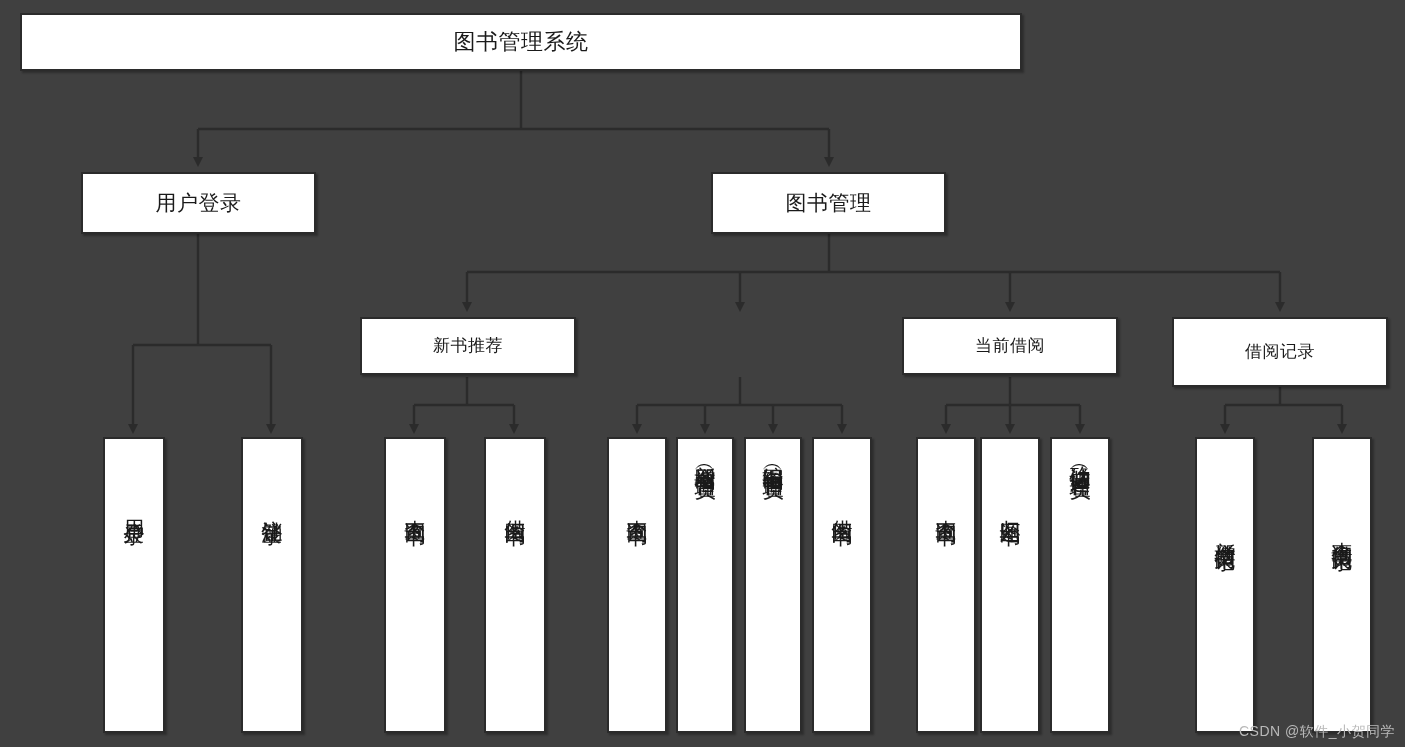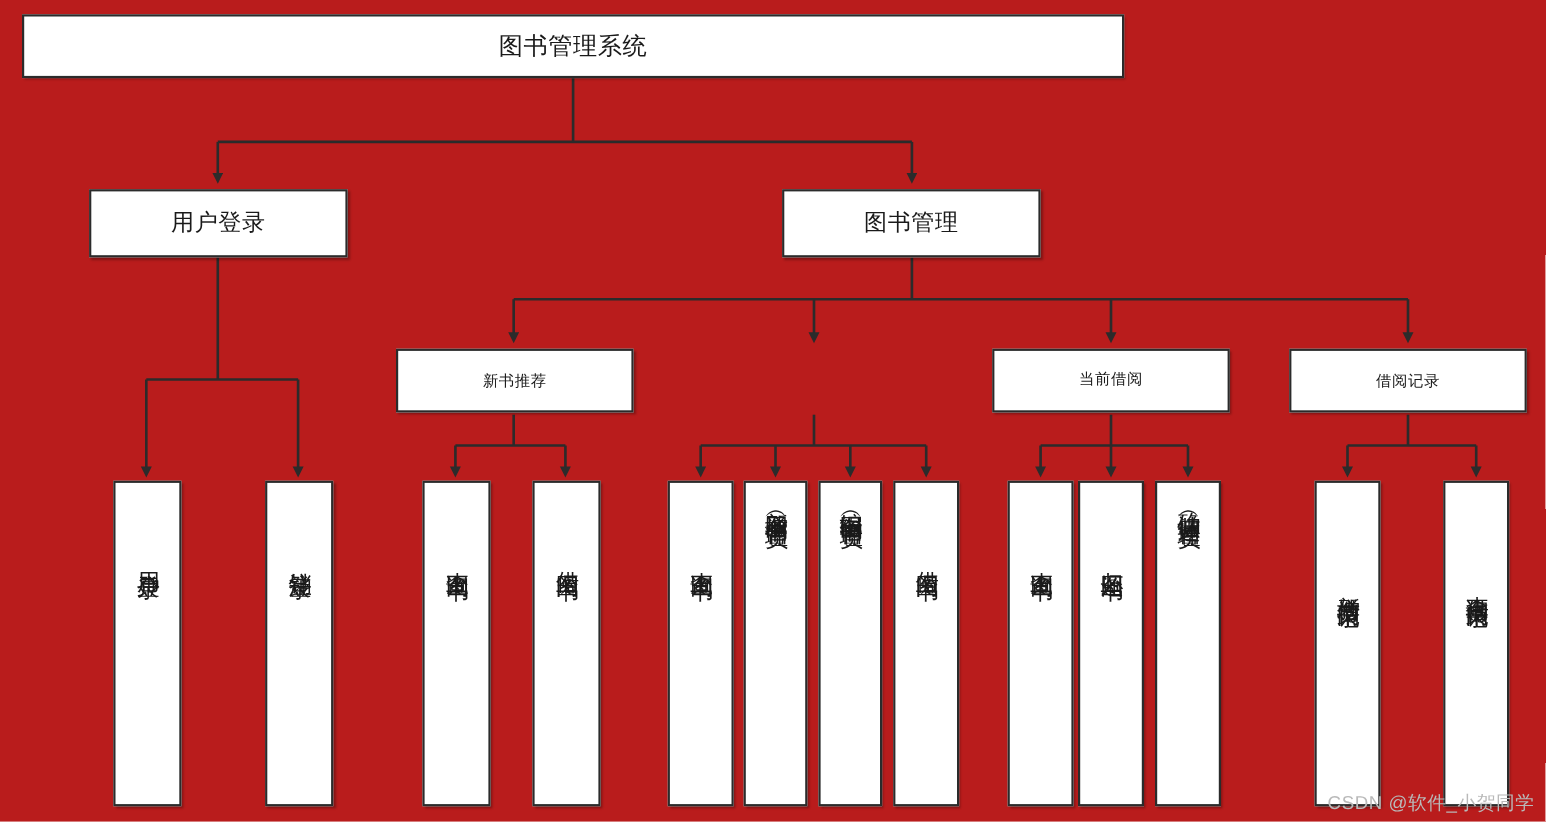--- a/index.html
+++ b/index.html
@@ -7,21 +7,21 @@
     padding: 0;
     background: #ffffff;
   }
   body {
     font-family: "Liberation Sans", "DejaVu Sans", sans-serif;
   }
   #canvas {
     position: relative;
     width: 1405px;
     height: 747px;
-    background: #b91c1c;
+    background: #404040;
     overflow: hidden;
   }
   svg#wires {
     position: absolute;
     left: 0;
     top: 0;
     width: 1405px;
     height: 747px;
     pointer-events: none;
   }
@@ -37,21 +37,21 @@
     color: #1a1a1a;
   }
   .node-label {
     font-size: 21px;
     line-height: 1.15;
     letter-spacing: 0.5px;
     white-space: nowrap;
   }
   .node.root .node-label { font-size: 22px; }
   .node.level1 .node-label { font-size: 21px; }
-  .node.level2 .node-label { font-size: 14px; }
+  .node.level2 .node-label { font-size: 17px; }
   .node.leaf {
     align-items: flex-start;
     justify-content: center;
     padding-top: 4px;
   }
   .node.leaf .node-label {
     writing-mode: vertical-rl;
     text-orientation: upright;
     font-size: 21px;
     line-height: 1.05;
@@ -60,21 +60,21 @@
     height: auto;
     max-height: 286px;
   }
   .node.leaf.tall-pad { padding-top: 10px; }
   .node.leaf.mid-pad { padding-top: 64px; }
   .node.leaf.big-pad { padding-top: 86px; }
   .watermark {
     position: absolute;
     right: 10px;
     bottom: 6px;
-    font-size: 17px;
+    font-size: 14px;
     color: #b9b9b9;
     white-space: nowrap;
     letter-spacing: 0.5px;
   }
 </style>
 </head>
 <body>
 
 <div id="canvas">
 
@@ -138,21 +138,21 @@
   <div class="node level1" style="left:711px; top:172px; width:235px; height:62px;align-items:center;">
     <span class="node-label">图书管理</span>
   </div>
 
   <div class="node level2" style="left:360px; top:317px; width:216px; height:58px;">
     <span class="node-label">新书推荐</span>
   </div>
   <div class="node level2" style="left:902px; top:317px; width:216px; height:58px;font-family:Liberation Serif, serif;">
     <span class="node-label">当前借阅</span>
   </div>
-  <div class="node level2" style="left:1172px; top:317px; width:216px; height:58px;">
+  <div class="node level2" style="left:1172px; top:317px; width:216px; height:70px;">
     <span class="node-label">借阅记录</span>
   </div>
 
   <div class="node leaf mid-pad" style="left:103px; top:437px; width:62px; height:296px;">
     <span class="node-label">用户登录</span>
   </div>
   <div class="node leaf mid-pad" style="left:241px; top:437px; width:62px; height:296px;">
     <span class="node-label">注销登录</span>
   </div>
 

